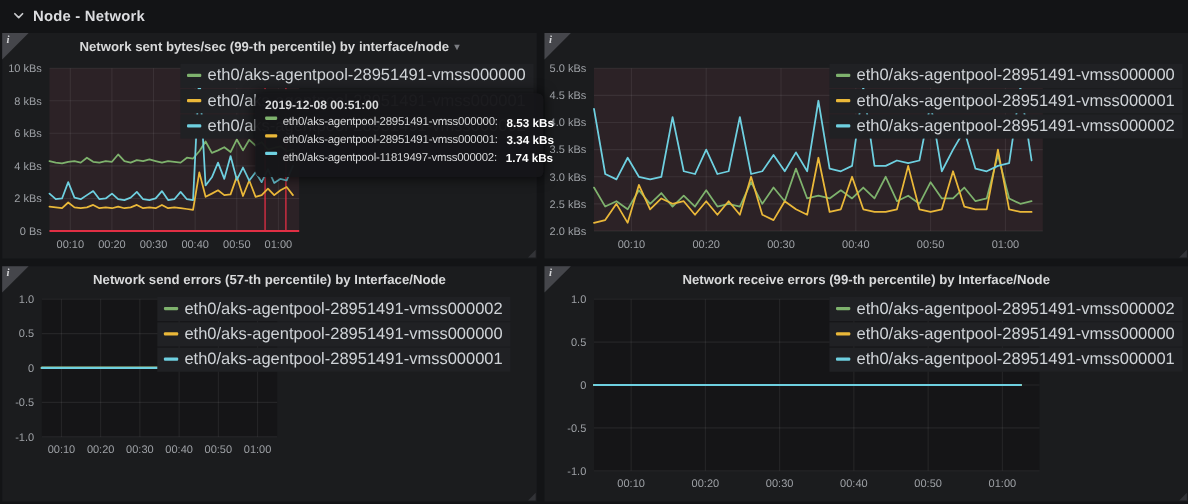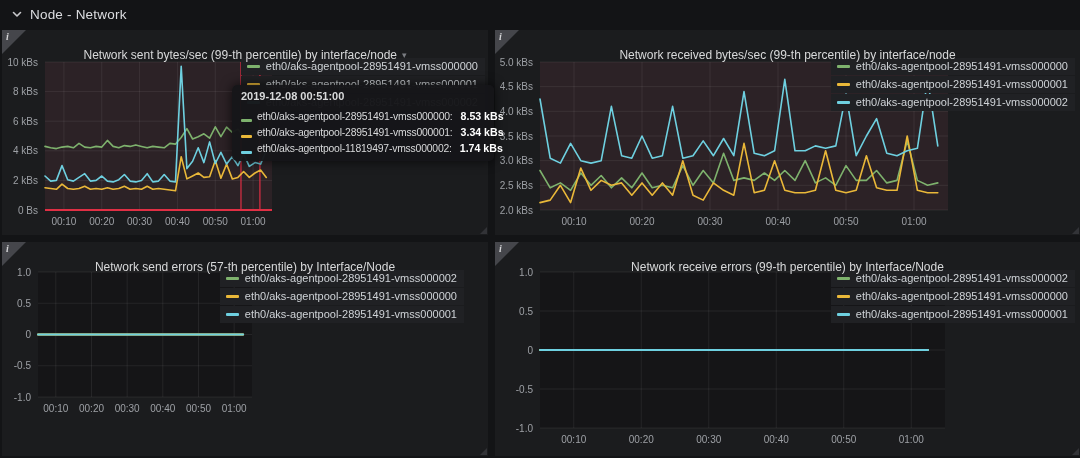--- a/index.html
+++ b/index.html
@@ -7,30 +7,30 @@
   .dashboard {
     position:relative; width:1080px; height:458px; overflow:hidden;
     background:#131416; font-family:"Liberation Sans", sans-serif;
   }
   
   .section-header {
     position:absolute; left:0; top:0; width:100%; height:28px;
     display:flex; align-items:center; padding-left:10px; cursor:pointer;
   }
   .section-chevron { width:14px; height:14px; margin-right:6px; display:inline-block; }
-  .section-title { font-size:13.5px; font-weight:normal; color:#dcdde0; letter-spacing:0.2px; }
+  .section-title { font-size:13.5px; font-weight:bold; color:#dcdde0; letter-spacing:0.2px; }
   
   .panel { position:absolute; background:#1b1c1e; }
   .p0 { left:2px;   top:30px;  width:486px; height:205px; }
   .p1 { left:495px; top:30px;  width:585px; height:205px; }
   .p2 { left:2px;   top:242px; width:486px; height:214px; }
   .p3 { left:495px; top:242px; width:585px; height:214px; }
   .panel-title-row {
-    position:absolute; top:18px; left:0; width:100%; text-align:center;
-    font-size:12px; font-weight:normal; color:#d8d9da; z-index:3; cursor:pointer;
+    position:absolute; top:5px; left:0; width:100%; text-align:center;
+    font-size:12px; font-weight:bold; color:#d8d9da; z-index:3; cursor:pointer;
     white-space:nowrap;
   }
   .caret { display:none; color:#7b7d82; font-size:9px; margin-left:5px; vertical-align:1px; }
   .caret.show { display:inline; }
   .info-corner {
     position:absolute; top:0; left:0; width:0; height:0; z-index:4; cursor:pointer;
     border-top:24px solid #45464b; border-right:24px solid transparent;
   }
   .info-corner::after {
     content:"i"; position:absolute; top:-23px; left:4px;
@@ -39,36 +39,36 @@
   .chart-svg { position:absolute; left:0; top:0; z-index:1; }
   svg text { font-family:"Liberation Sans", sans-serif; }
   .legend {
     position:absolute; z-index:2; display:flex; flex-direction:column; align-items:flex-end;
   }
   .legend-row {
     display:flex; align-items:center; background:#202124; margin-bottom:1px;
     padding:2px 7px 3px 6px; cursor:pointer; white-space:nowrap;
   }
   .legend-dash { width:13px; height:3px; border-radius:1px; margin-right:6px; flex:none; }
-  .legend-label { font-size:11px; color:#cfd3d7; }
+  .legend-label { font-size:15px; color:#cfd3d7; }
   .resize-handle {
     position:absolute; right:1px; bottom:1px; width:0; height:0; cursor:nwse-resize;
     border-left:7px solid transparent; border-bottom:7px solid #3c3d41;
     opacity:0.7; z-index:3;
   }
   
   .graph-tooltip {
     position:absolute; left:232px; top:85px; width:262px; z-index:10;
     background:rgba(22,22,25,0.97); border-radius:5px; padding:5px 9px 7px 9px;
     box-shadow:0 0 12px rgba(0,0,0,0.7);
   }
   .tooltip-time {
     text-align:left; font-size:11px; font-weight:bold; color:#d8d9da; margin-bottom:4px;
   }
-  .tooltip-row { display:flex; align-items:flex-end; height:16px; white-space:nowrap; }
+  .tooltip-row { display:flex; align-items:flex-start; height:16px; white-space:nowrap; }
   .tooltip-dash { width:11px; height:3px; border-radius:1px; margin-right:5px; flex:none; }
   .tooltip-label { font-size:10.4px; color:#d8d9da; letter-spacing:-0.2px; }
   .tooltip-value { margin-left:auto; font-size:10.6px; font-weight:bold; color:#ffffff; padding-left:8px; }
 </style>
 </head>
 <body>
 
 <div class="dashboard">
 
   <div class="section-header">
@@ -126,21 +126,20 @@
         <line x1="257.8933333333333" y1="32" x2="257.8933333333333" y2="180" stroke="#E02F44" stroke-width="1.4" opacity="0.85"></line>
         <line x1="43" y1="180" x2="270" y2="180" stroke="#E02F44" stroke-width="2"></line>
         <polyline points="43.0,116.4 48.7,117.8 54.4,118.6 60.0,117.1 65.7,116.4 71.4,117.8 77.0,113.4 82.7,117.1 88.4,117.8 94.1,116.4 99.8,117.1 105.4,110.4 111.1,116.4 116.8,117.8 122.4,115.6 128.1,116.4 133.8,114.9 139.5,116.4 145.2,117.8 150.8,116.4 156.5,117.1 162.2,117.8 167.9,113.4 173.5,114.1 179.2,107.5 184.9,98.6 190.6,109.0 196.2,106.7 201.9,103.8 207.6,108.2 213.3,96.8 218.9,106.7 224.6,97.1 230.3,102.3 235.9,99.3 241.6,106.0 247.3,104.5 253.0,103.0 258.6,107.5 264.3,106.0" fill="none" stroke="#7EB26D" stroke-width="1.6" stroke-linejoin="round" stroke-linecap="round"></polyline>
         <polyline points="43.0,157.8 48.7,158.5 54.4,159.3 60.0,154.1 65.7,158.5 71.4,159.3 77.0,158.5 82.7,156.3 88.4,159.3 94.1,158.5 99.8,159.3 105.4,157.8 111.1,159.3 116.8,158.5 122.4,156.3 128.1,159.3 133.8,158.5 139.5,159.3 145.2,156.3 150.8,159.3 156.5,158.5 162.2,159.3 167.9,160.0 173.5,160.8 179.2,126.7 184.9,148.9 190.6,146.0 196.2,143.0 201.9,147.4 207.6,146.7 213.3,130.6 218.9,148.2 224.6,134.1 230.3,148.9 235.9,147.4 241.6,141.5 247.3,147.4 253.0,143.0 258.6,140.0 264.3,147.4" fill="none" stroke="#EAB839" stroke-width="1.6" stroke-linejoin="round" stroke-linecap="round"></polyline>
         <polyline points="43.0,146.0 48.7,151.1 54.4,150.4 60.0,135.6 65.7,149.7 71.4,151.1 77.0,147.4 82.7,143.7 88.4,151.1 94.1,150.4 99.8,146.0 105.4,151.1 111.1,151.9 116.8,149.7 122.4,144.5 128.1,151.1 133.8,151.9 139.5,150.4 145.2,143.7 150.8,151.9 156.5,151.1 162.2,144.5 167.9,151.1 173.5,151.9 179.2,36.4 184.9,138.6 190.6,131.2 196.2,117.8 201.9,132.6 207.6,111.9 213.3,133.5 218.9,122.3 224.6,134.1 230.3,126.7 235.9,135.6 241.6,123.8 247.3,136.3 253.0,132.6 258.6,134.1 264.3,120.8" fill="none" stroke="#6ED0E0" stroke-width="1.6" stroke-linejoin="round" stroke-linecap="round"></polyline>
       </svg>
     </div>
 
   <div class="panel p1">
     <div class="info-corner"></div>
-    <div class="panel-title-row"><span>Network received bytes/sec (99-th percentile) by interface/node</span></div>
     <div class="legend" style="right: 5px; top: 28px;">
         <div class="legend-row">
           <span class="legend-dash" style="background: rgb(126, 178, 109);"></span>
           <span class="legend-label">eth0/aks-agentpool-28951491-vmss000000</span>
         </div>
         <div class="legend-row">
           <span class="legend-dash" style="background: rgb(234, 184, 57);"></span>
           <span class="legend-label">eth0/aks-agentpool-28951491-vmss000001</span>
         </div>
         <div class="legend-row">

